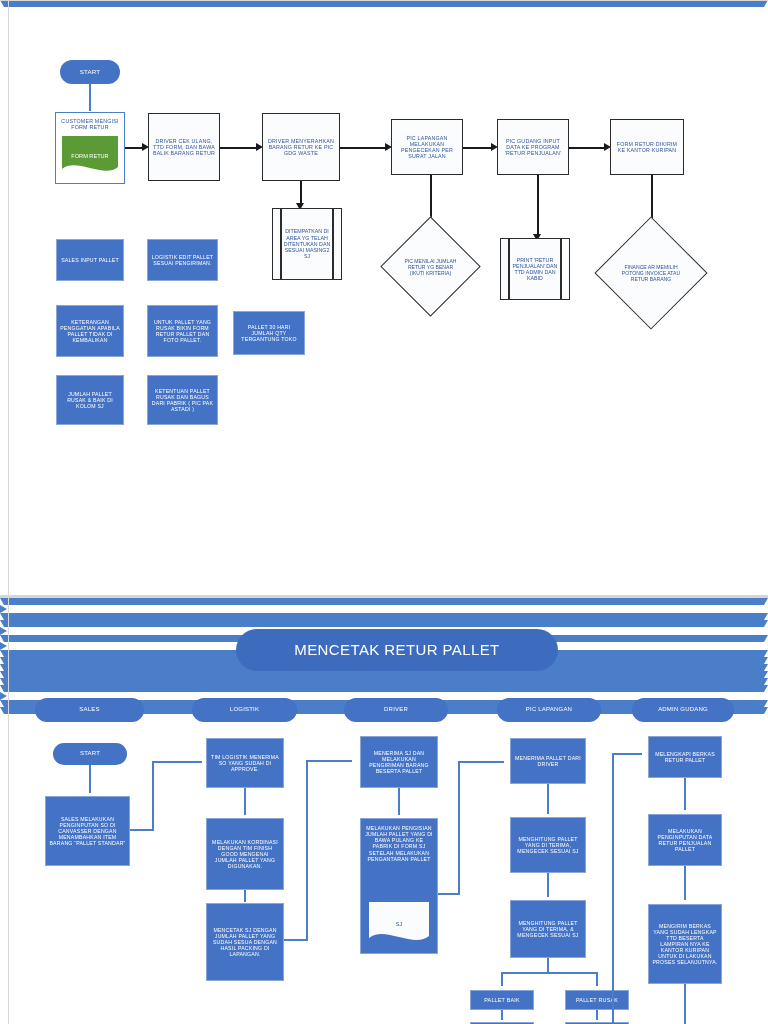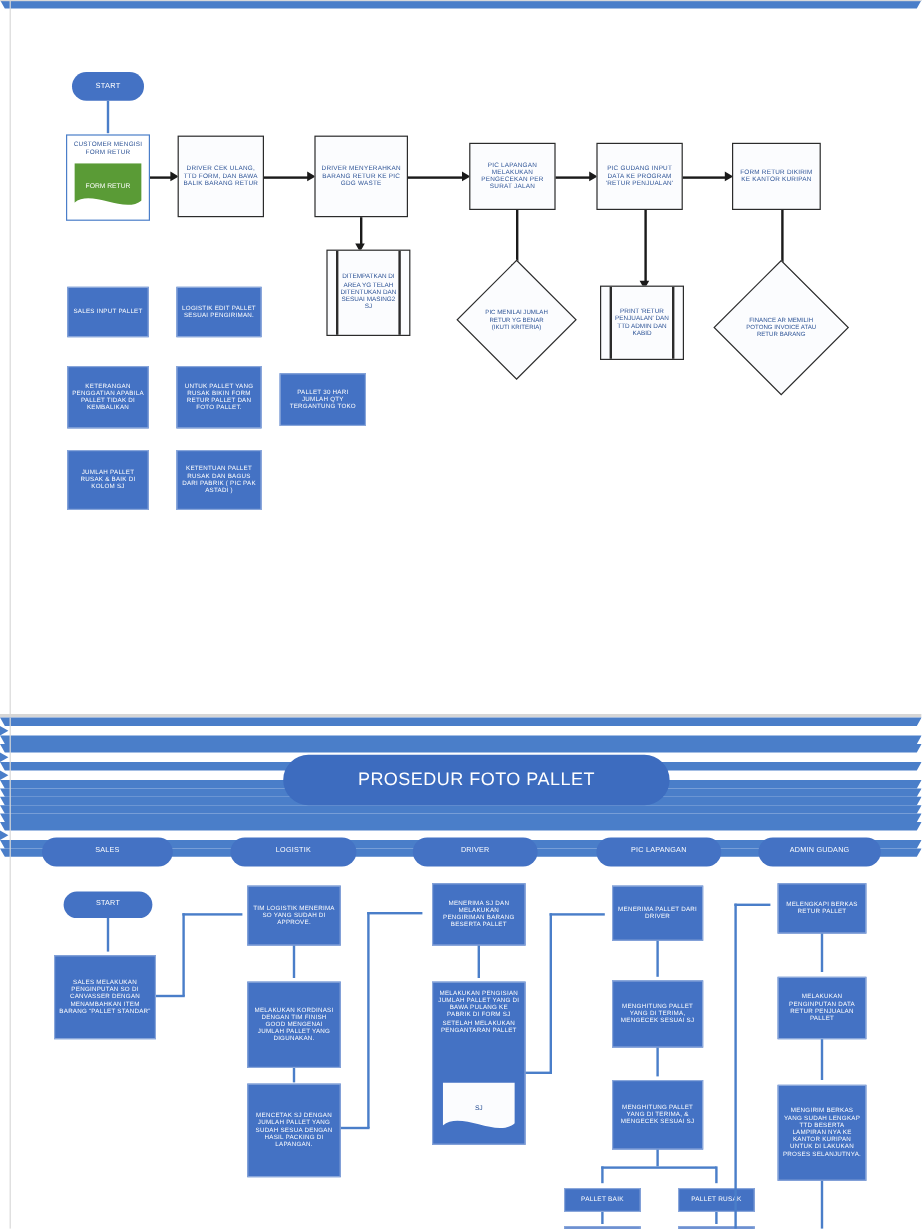--- a/index.html
+++ b/index.html
@@ -167,21 +167,21 @@
   </div>
 </div>
 
 <div class="page-sep" style="top:595px;"></div>
 
 <div class="page" style="left:0;top:598px;height:426px;">
 
   <div class="edge-l" style="left:8px;height:426px;"></div>
 
   <div class="node pill-title" style="left:236px;top:31px;width:322px;height:42px;font-size:15px;letter-spacing:.4px;">
-    <span>PROSEDUR FOTO PALLET</span>
+    <span>MENCETAK RETUR PALLET</span>
   </div>
 
   <div class="node pill" style="left:35px;top:100px;width:109px;height:24px;font-size:6px;">
     <span>SALES</span>
   </div>
   <div class="node pill" style="left:192px;top:100px;width:105px;height:24px;font-size:6px;">
     <span>LOGISTIK</span>
   </div>
   <div class="node pill" style="left:344px;top:100px;width:104px;height:24px;font-size:6px;">
     <span>DRIVER</span>

